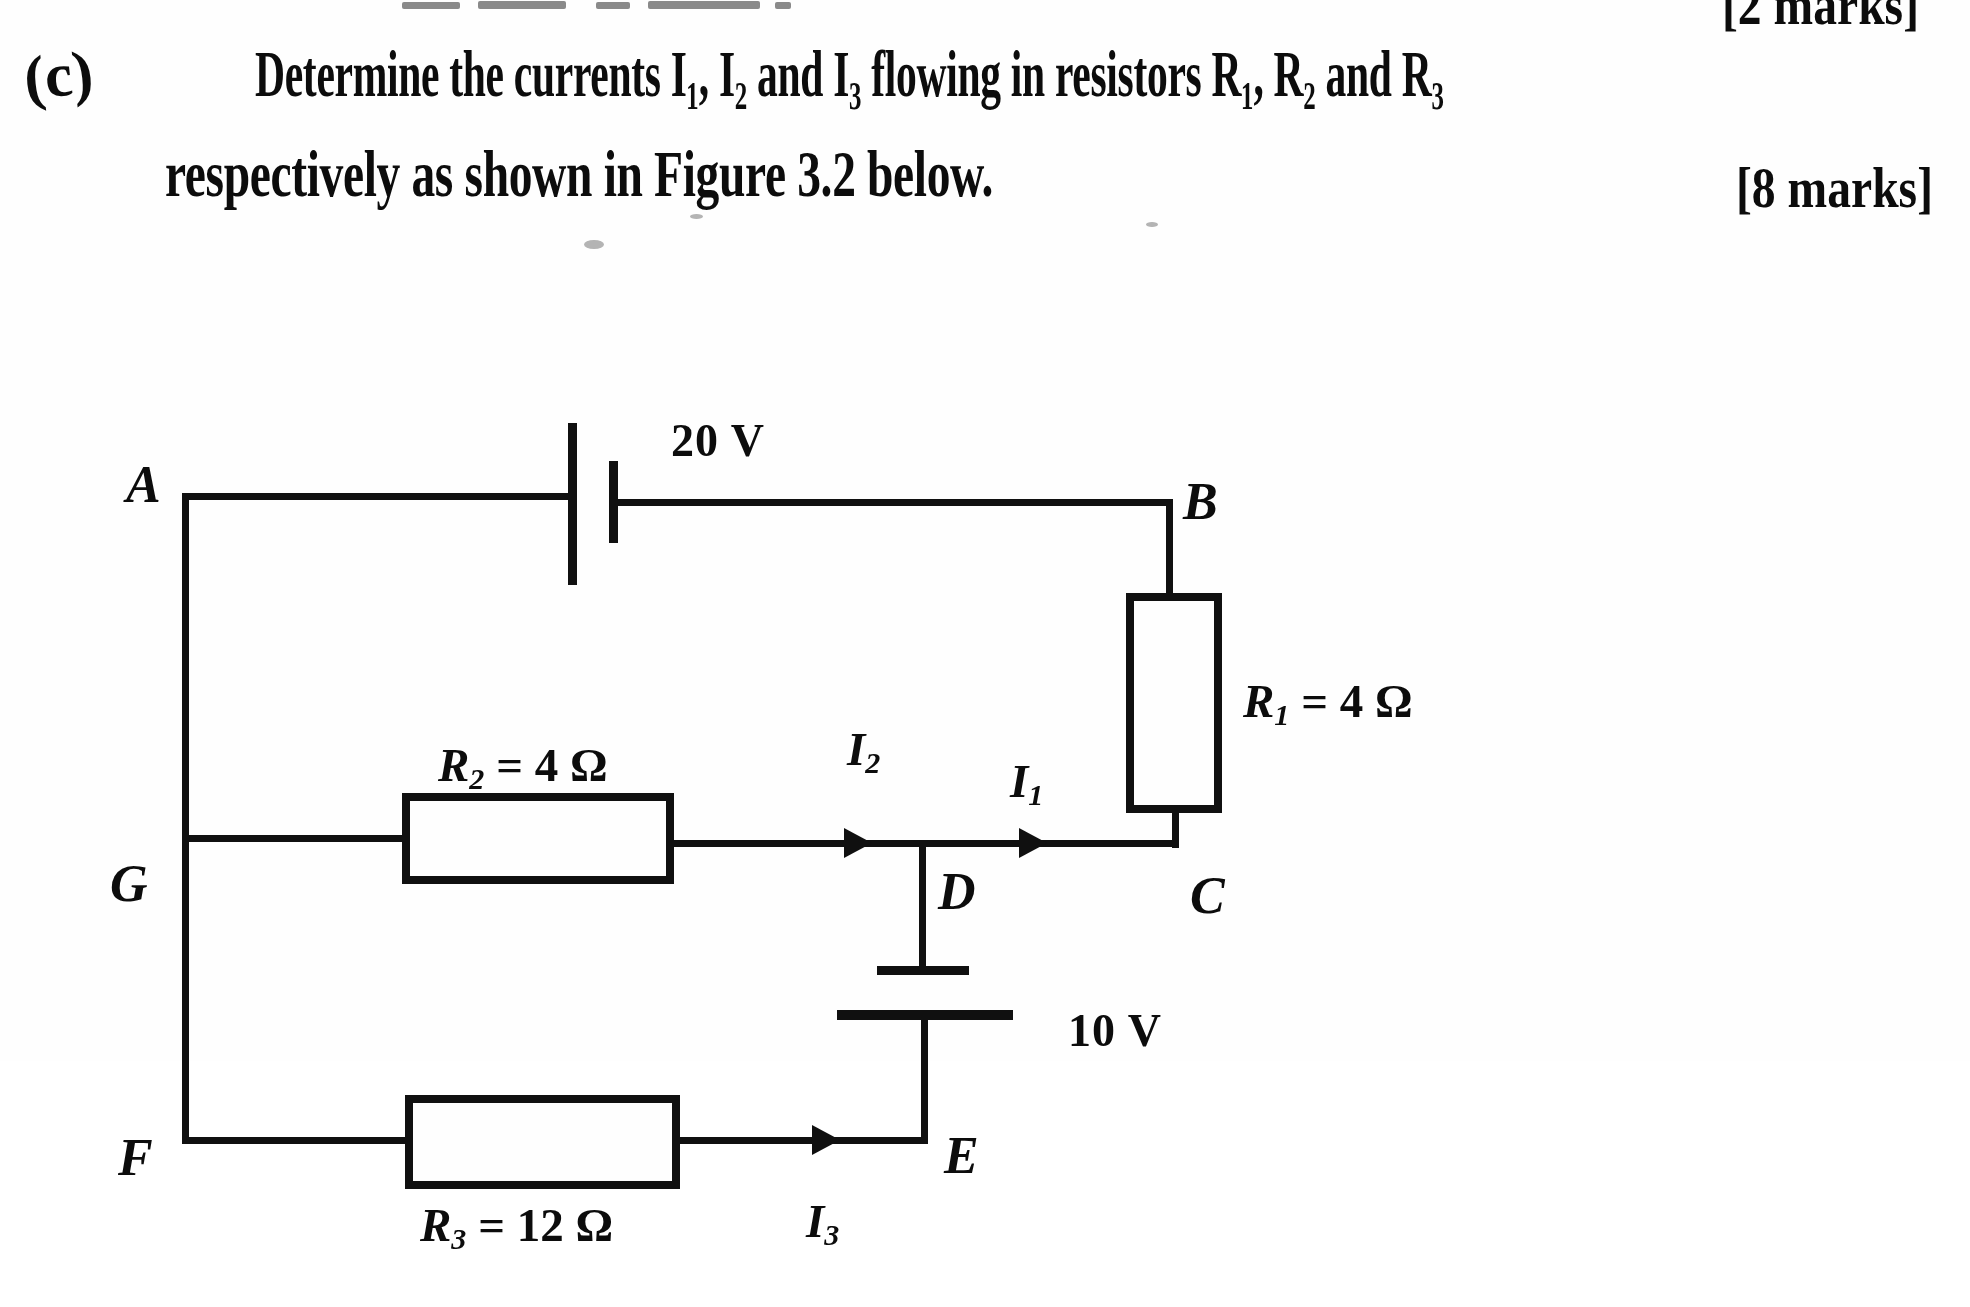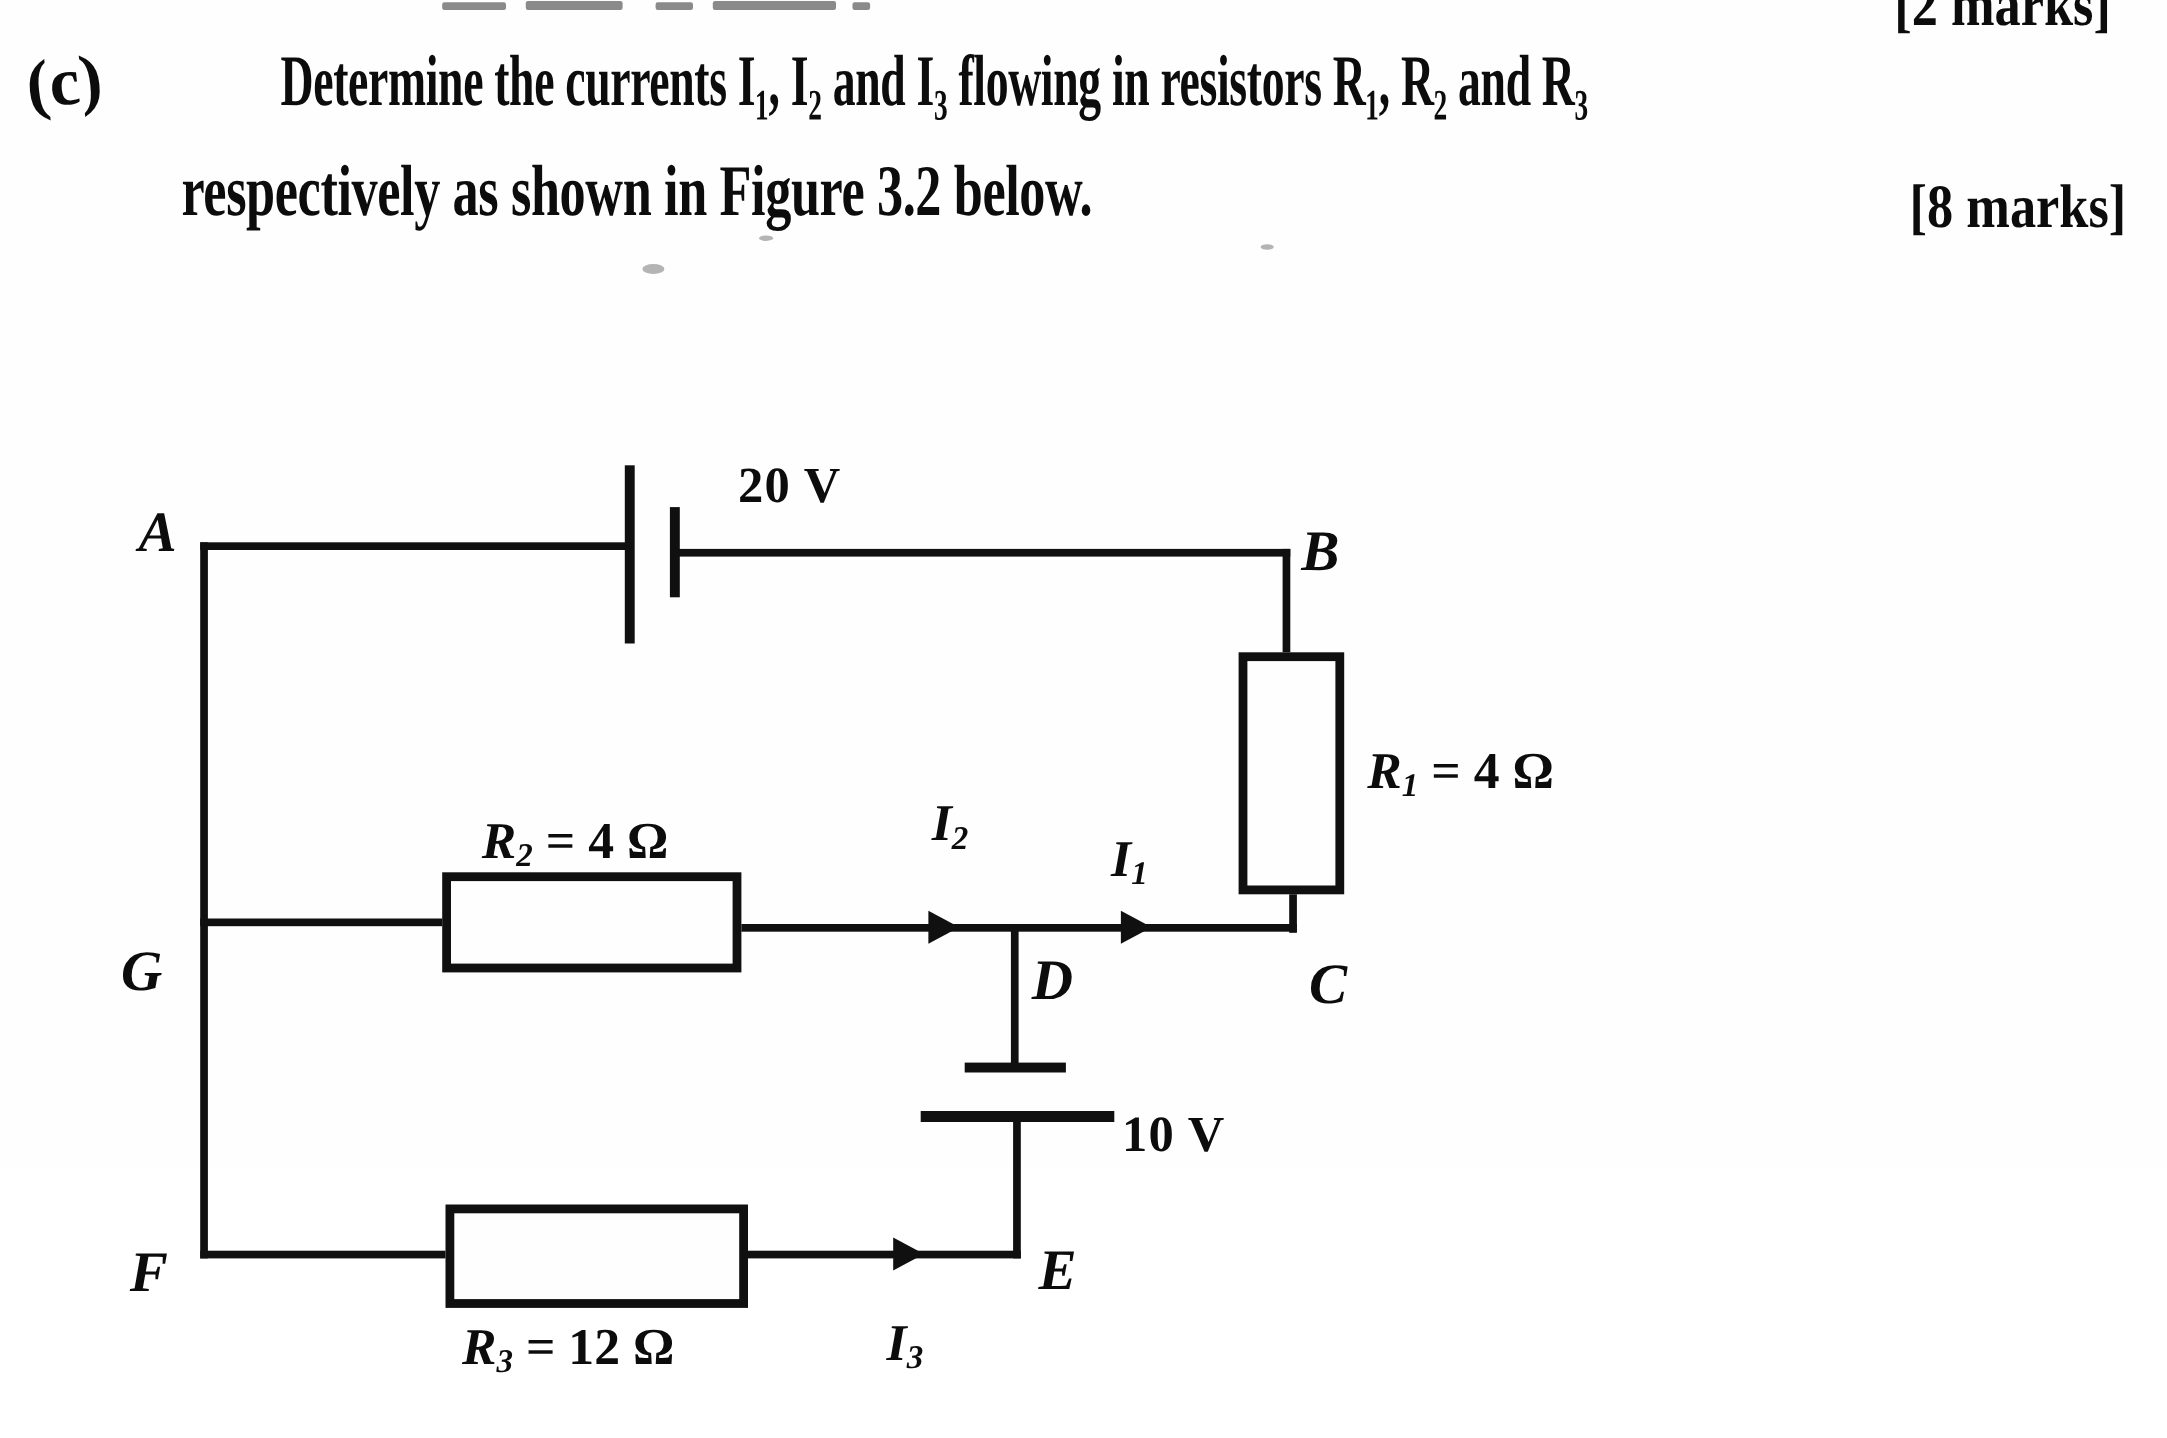--- a/index.html
+++ b/index.html
@@ -79,21 +79,21 @@
     <div class="wire" style="left:921px;top:1018px;width:7px;height:126px;"></div>
     <div class="wire" style="left:182px;top:1137px;width:226px;height:7px;"></div>
     <div class="wire" style="left:676px;top:1137px;width:252px;height:7px;"></div>
 
     <div class="wire" style="left:568px;top:423px;width:9px;height:162px;"></div>
     <div class="wire" style="left:609px;top:461px;width:9px;height:82px;"></div>
     <div class="src" style="left:652px;top:414px;margin-left:19px;">20 V</div>
 
     <div class="wire" style="left:877px;top:966px;width:92px;height:9px;"></div>
     <div class="wire" style="left:837px;top:1010px;width:176px;height:10px;"></div>
-    <div class="src" style="left:1020px;top:1004px;">10 V</div>
+    <div class="src" style="left:1068px;top:1004px;">10 V</div>
 
     <div class="rbox" style="left:1126px;top:593px;width:80px;height:204px;"></div>
     <div class="rbox" style="left:402px;top:793px;width:256px;height:75px;"></div>
     <div class="rbox" style="left:405px;top:1095px;width:259px;height:78px;"></div>
 
     <div class="rlbl" style="left:1243px;top:674px;"><i>R</i><sub>1</sub> <span class="eq">= 4 Ω</span></div>
     <div class="rlbl" style="left:438px;top:738px;"><i>R</i><sub>2</sub> <span class="eq">= 4 Ω</span></div>
     <div class="rlbl" style="left:420px;top:1198px;"><i>R</i><sub>3</sub> <span class="eq">= 12 Ω</span></div>
 
     <div class="arrow-right" style="left:844px;top:828px;"></div>

